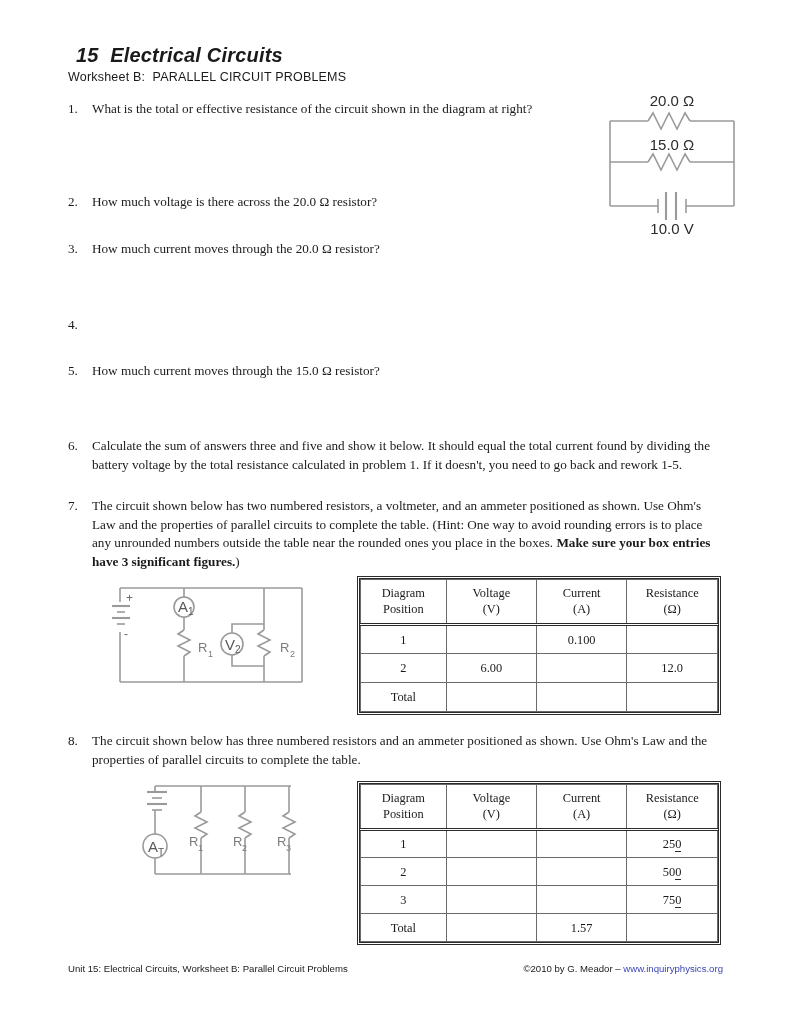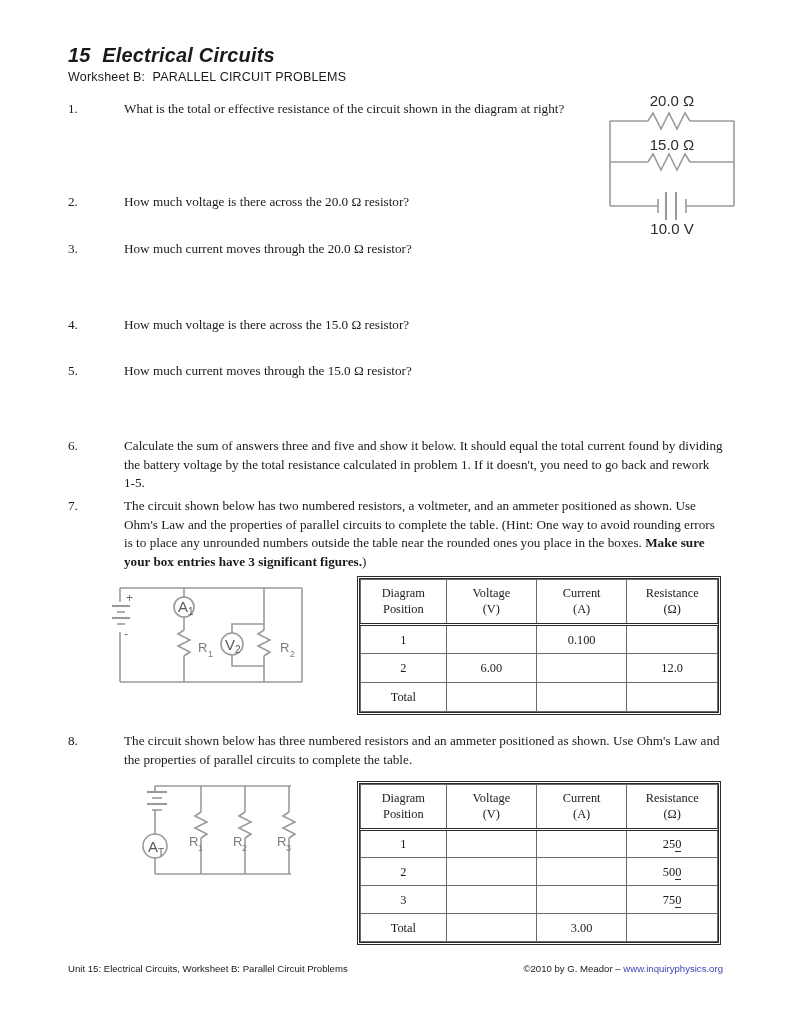--- a/index.html
+++ b/index.html
@@ -10,21 +10,21 @@
     background: #ffffff;
     font-family: "Liberation Serif", serif;
     color: #1a1a1a;
     position: relative;
     overflow: hidden;
   }
   .page { position:absolute; inset:0; }
 
   
   .hdr-title {
-    position:absolute; left:68px; top:44px;
+    position:absolute; left:76px; top:44px;
     font-family:"Liberation Sans", sans-serif;
     font-weight:bold; font-style:italic;
     font-size:20px; letter-spacing:0.2px;
     white-space:pre;
   }
   .hdr-sub {
     position:absolute; left:68px; top:70px;
     font-family:"Liberation Sans", sans-serif;
     font-size:12.5px; letter-spacing:0.2px;
     white-space:pre;
@@ -44,21 +44,21 @@
     margin-bottom:1px; margin-left:1px;
   }
 
   
   .q {
     position:absolute;
     font-size:13.2px;
     line-height:1.42;
   }
   .q .num { position:absolute; left:0; top:0; width:46px; }
-  .q .body { margin-left:56px; display:block; }
+  .q .body { margin-left:24px; display:block; }
   .q b { font-weight:bold; }
 
   
   .tbl {
     position:absolute;
     border-collapse:separate;
     border-spacing:0;
     font-size:12.4px;
     background:#fff;
   }
@@ -156,21 +156,20 @@
     <span class="body">How much voltage is there across the 20.0 Ω resistor?</span>
   </div>
 
   <div class="q" style="left:68px; top:240px; width:480px;">
     <span class="num">3.</span>
     <span class="body">How much current moves through the 20.0 Ω resistor?</span>
   </div>
 
   <div class="q" style="left:68px; top:316px; width:480px;">
     <span class="num">4.</span>
-    <span class="body">How much voltage is there across the 15.0 Ω resistor?</span>
   </div>
 
   <div class="q" style="left:68px; top:362px; width:480px;">
     <span class="num">5.</span>
     <span class="body">How much current moves through the 15.0 Ω resistor?</span>
   </div>
 
   <div class="q" style="left:68px; top:437px; width:655px;">
     <span class="num">6.</span>
     <span class="body">Calculate the sum of answers three and five and show it below.  It should equal the total current found by dividing the battery voltage by the total resistance calculated in problem 1.  If it doesn't, you need to go back and rework 1-5.</span>
@@ -335,21 +334,21 @@
           </tr>
           <tr>
             <td style="height:28px">3</td>
             <td></td>
             <td></td>
             <td><span>75</span><span class="u-sig">0</span></td>
           </tr>
           <tr>
             <td style="height:28px">Total</td>
             <td></td>
-            <td>3.00</td>
+            <td>1.57</td>
             <td></td>
           </tr>
         </tbody>
       </table>
     </div>
   </div>
 
   <div class="footer">
     <span>Unit 15: Electrical Circuits, Worksheet B: Parallel Circuit Problems</span>
     <span><span>©2010 by G. Meador – </span><span class="link">www.inquiryphysics.org</span></span>

